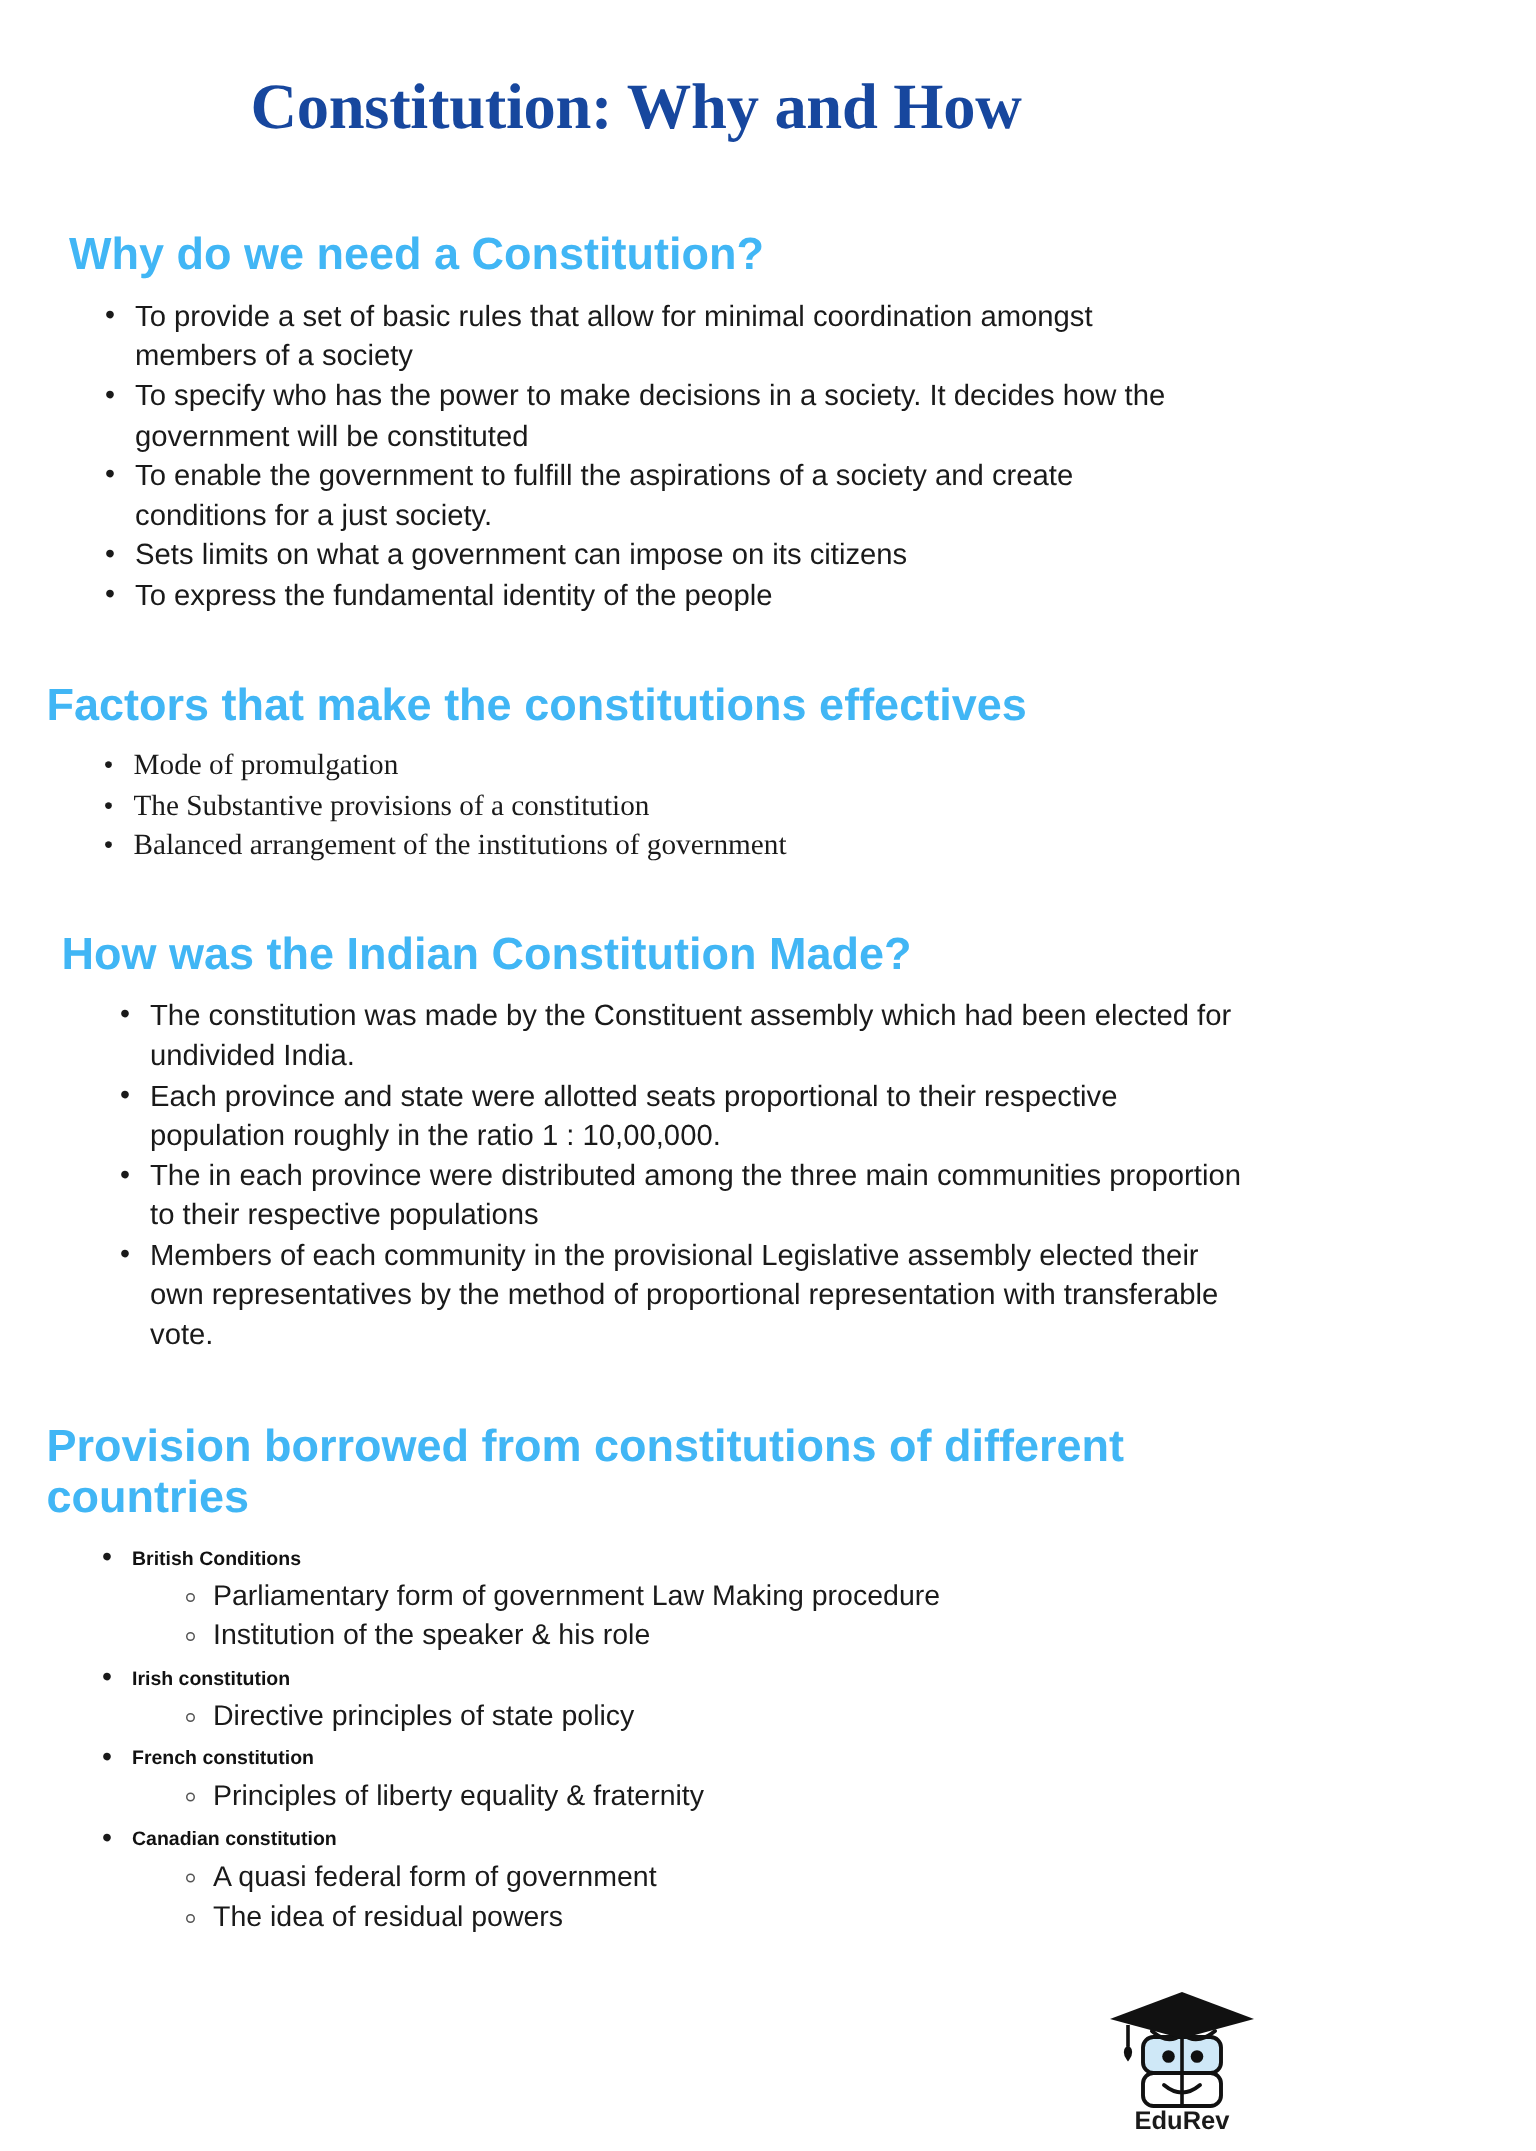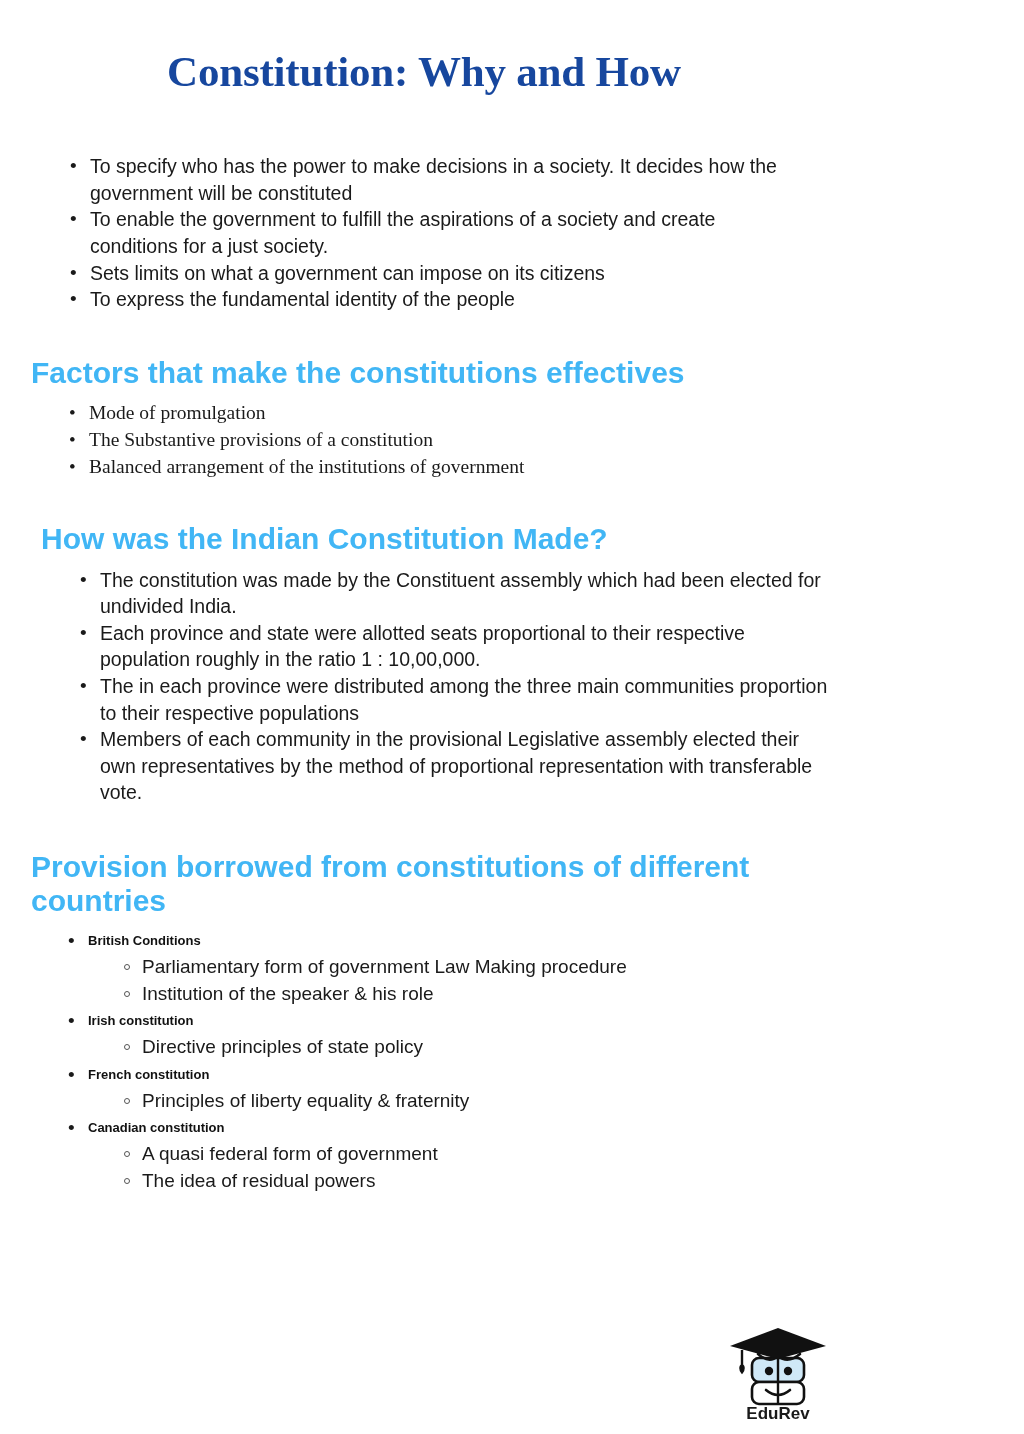--- a/index.html
+++ b/index.html
@@ -131,21 +131,21 @@
     width: 6px;
     height: 6px;
     border: 1.4px solid #555;
     border-radius: 50%;
     box-sizing: border-box;
   }
 
   
   .logo {
     position: absolute;
-    right: 14px;
+    right: 4px;
     bottom: 8px;
     width: 112px;
     height: 100px;
   }
   .logo svg { display: block; }
   .logo-text {
     position: absolute;
     bottom: 2px;
     left: 0;
     width: 112px;
@@ -157,21 +157,23 @@
   }
 </style>
 </head>
 <body>
 
 <div class="page">
 
   <h1 class="doc-title">Constitution: Why and How</h1>
 
   <div class="section sec-1">
+    <h2 class="section-heading">Why do we need a Constitution?</h2>
     <ul class="bullets">
+      <li>To provide a set of basic rules that allow for minimal coordination amongst members of a society</li>
       <li>To specify who has the power to make decisions in a society. It decides how the government will be constituted</li>
       <li>To enable the government to fulfill the aspirations of a society and create conditions for a just society.</li>
       <li>Sets limits on what a government can impose on its citizens</li>
       <li>To express the fundamental identity of the people</li>
     </ul>
   </div>
 
   <div class="section sec-2">
     <h2 class="section-heading">Factors that make the constitutions effectives</h2>
     <ul class="bullets">

